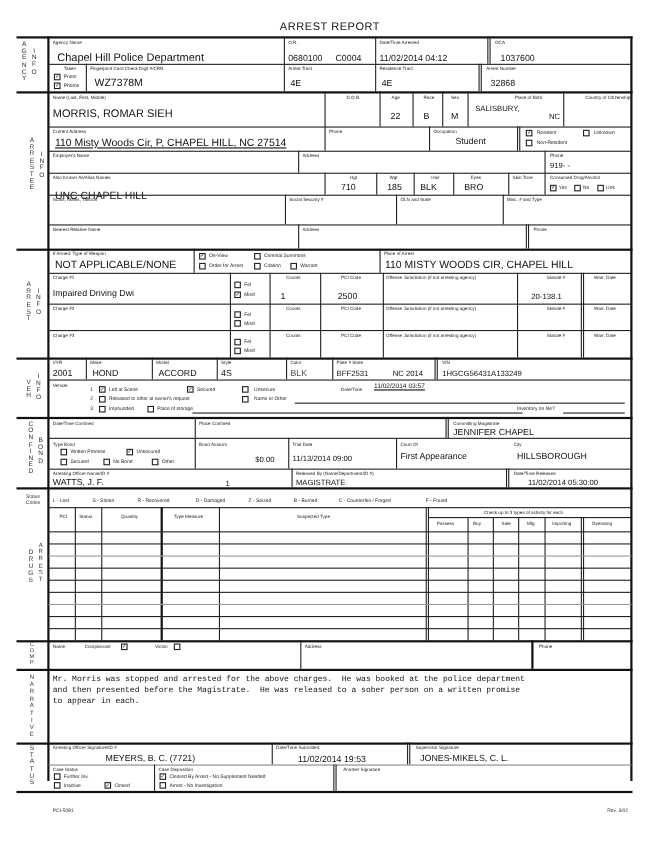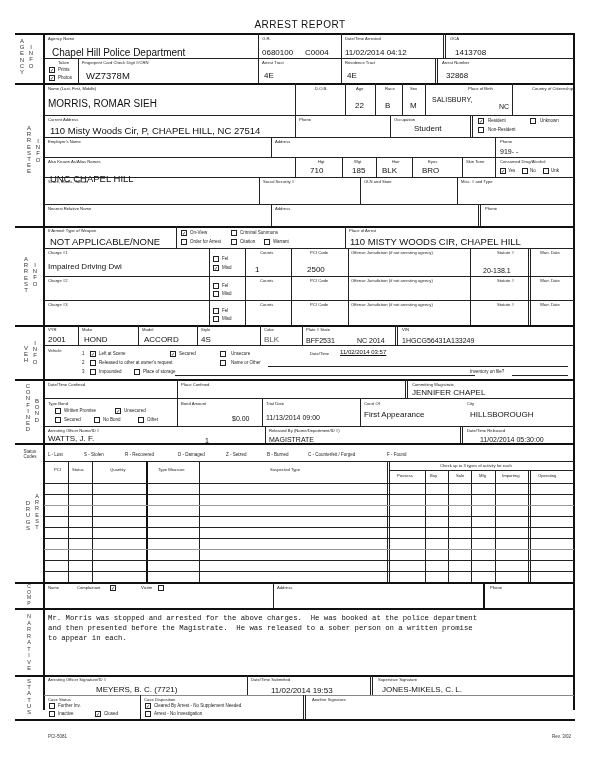--- a/index.html
+++ b/index.html
@@ -47,21 +47,21 @@
 <div class="val" style="left:52px;top:48px;font-size:10px;">Chapel Hill Police Department</div>
 <div class="vline" style="left:258px;top:33px;height:50px;"></div>
 <div class="lbl" style="left:262px;top:37px;">O.R.</div>
 <div class="val sm" style="left:262px;top:49px;">0680100</div>
 <div class="val sm" style="left:305px;top:49px;">C0004</div>
 <div class="vline" style="left:341px;top:33px;height:25px;"></div>
 <div class="lbl" style="left:345px;top:37px;">Date/Time Arrested</div>
 <div class="val sm" style="left:345px;top:49px;">11/02/2014  04:12</div>
 <div class="vdbl" style="left:443px;top:33px;height:25px;"></div>
 <div class="lbl" style="left:450px;top:37px;">OCA</div>
-<div class="val sm" style="left:455px;top:49px;">1413708</div>
+<div class="val sm" style="left:455px;top:49px;">1037600</div>
 
 <div class="hline" style="left:44px;top:58px;width:530px;"></div>
 <div class="lbl" style="left:58px;top:61px;">Taken</div>
 <div class="cb on" style="left:49px;top:67px;"></div>
 <div class="cblbl" style="left:58px;top:68px;">Prints</div>
 <div class="cb on" style="left:49px;top:75px;"></div>
 <div class="cblbl" style="left:58px;top:76px;">Photos</div>
 <div class="vline" style="left:78px;top:58px;height:25px;"></div>
 <div class="lbl" style="left:82px;top:61px;">Fingerprint Card Check Digit #/CRN</div>
 <div class="val" style="left:86px;top:71px;">WZ7378M</div>
@@ -104,21 +104,21 @@
 <div class="val sm" style="left:410px;top:102px;">M</div>
 <div class="vline" style="left:425px;top:83px;height:32px;"></div>
 <div class="lbl" style="left:468px;top:87px;">Place of Birth</div>
 <div class="val xs" style="left:432px;top:96px;">SALISBURY,</div>
 <div class="val xs" style="left:499px;top:103px;">NC</div>
 <div class="vline" style="left:512px;top:83px;height:32px;"></div>
 <div class="lbl" style="left:532px;top:87px;text-align:center;">Country of Citizenship</div>
 
 <div class="hline" style="left:44px;top:115px;width:530px;"></div>
 <div class="lbl" style="left:48px;top:118px;">Current Address</div>
-<div class="val" style="left:50px;top:126px;">110 Misty Woods Cir, P, CHAPEL HILL, NC 27514</div>
+<div class="val" style="left:50px;top:126px;text-decoration:underline;">110 Misty Woods Cir, P, CHAPEL HILL, NC 27514</div>
 <div class="vline" style="left:295px;top:115px;height:22px;"></div>
 <div class="lbl" style="left:299px;top:118px;">Phone</div>
 <div class="vline" style="left:390px;top:115px;height:22px;"></div>
 <div class="lbl" style="left:394px;top:118px;">Occupation</div>
 <div class="val sm" style="left:414px;top:125px;">Student</div>
 <div class="vdbl" style="left:470px;top:115px;height:22px;"></div>
 <div class="cb on" style="left:478px;top:118px;"></div>
 <div class="cblbl" style="left:488px;top:119px;">Resident</div>
 <div class="cb" style="left:530px;top:118px;"></div>
 <div class="cblbl" style="left:540px;top:119px;">Unknown</div>

